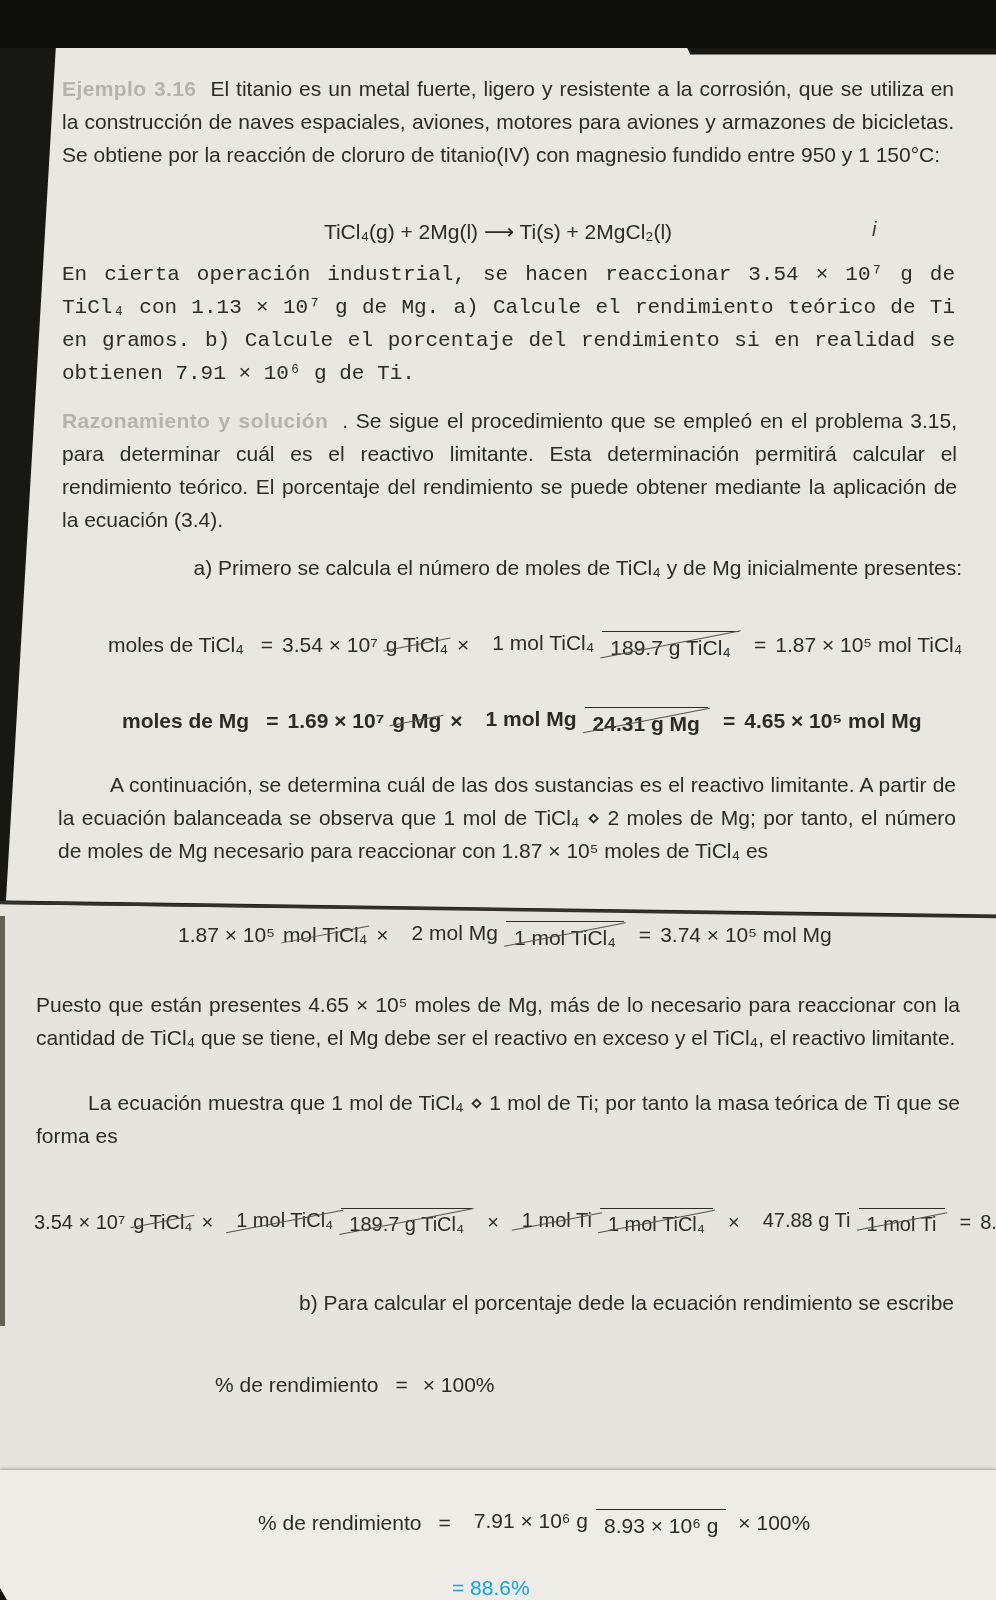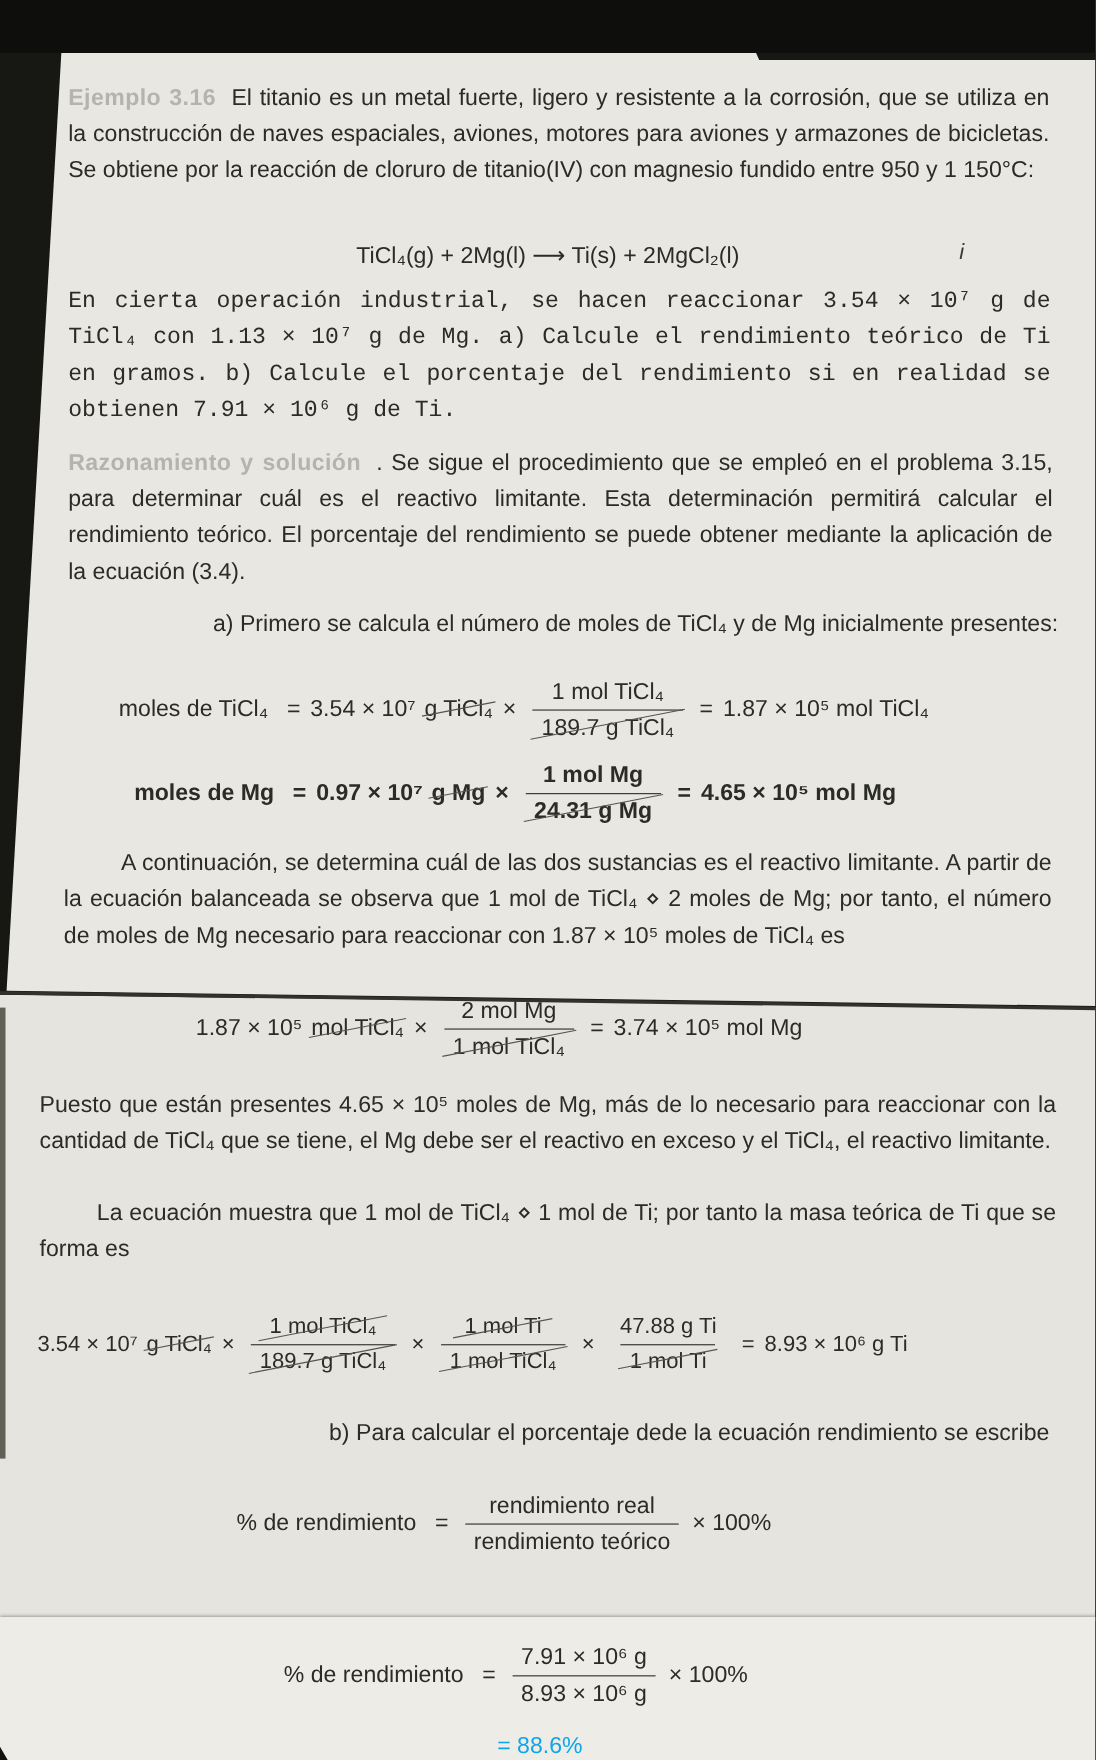--- a/index.html
+++ b/index.html
@@ -47,21 +47,21 @@
     text-align:justify;margin:0;
   }
   .single{text-align:right;white-space:nowrap;}
   .indent{text-indent:52px;}
   .faded{color:#b4b3ae;font-weight:bold;letter-spacing:.4px;margin-right:14px;}
   .eq{
     position:absolute;display:flex;align-items:center;white-space:nowrap;
     font-size:21px;color:#2b2b27;
   }
   .eq.center{left:0;width:996px;justify-content:center;text-align:right;}
-  .frac{display:inline-flex;flex-direction:column;align-items:center;margin:0 6px;}
+  .frac{display:inline-flex;align-items:center;margin:0 6px;}
   .num{padding:0 8px 4px;}
   .den{padding:4px 8px 0;border-top:1.6px solid #2b2b27;}
   .op{margin:0 9px;}
   .sp{margin-right:8px;}
   .cancel{position:relative;display:inline-block;}
   .cancel::after{
     content:"";position:absolute;left:-3px;right:-3px;top:46%;height:0;
     border-top:1.7px solid #55554e;transform:rotate(-11deg);
   }
   .stray{position:absolute;font-style:italic;font-size:20px;color:#3a3a36;}
@@ -109,21 +109,21 @@
       <span class="num">1 mol TiCl₄</span>
       <span class="den cancel">189.7 g TiCl₄</span>
     </span>
     <span class="op">=</span>
     <span>1.87 × 10⁵ mol TiCl₄</span>
   </div>
 
   <div class="eq" style="left:122px;top:636px;height:74px;font-weight:bold;">
     <span class="sp">moles de Mg</span>
     <span class="op">=</span>
-    <span class="sp">0.97 × 10⁷</span>
+    <span class="sp">1.69 × 10⁷</span>
     <span class="cancel">g Mg</span>
     <span class="op">×</span>
     <span class="frac">
       <span class="num">1 mol Mg</span>
       <span class="den cancel">24.31 g Mg</span>
     </span>
     <span class="op">=</span>
     <span>4.65 × 10⁵ mol Mg</span>
   </div>
 
@@ -165,24 +165,20 @@
     </span>
     <span class="op">=</span>
     <span>8.93 × 10⁶ g Ti</span>
   </div>
 
   <p class="tb single" style="left:34px;top:1238px;width:920px;">b) Para calcular el porcentaje dede la ecuación  rendimiento se escribe</p>
 
   <div class="eq" style="left:215px;top:1298px;height:78px;">
     <span class="sp">% de rendimiento</span>
     <span class="op">=</span>
-    <span class="frac">
-      <span class="num">rendimiento real</span>
-      <span class="den">rendimiento teórico</span>
-    </span>
     <span class="sp" style="margin-left:6px;">× 100%</span>
   </div>
 
   <div class="eq" style="left:258px;top:1436px;height:78px;">
     <span class="sp">% de rendimiento</span>
     <span class="op">=</span>
     <span class="frac">
       <span class="num">7.91 × 10⁶ g</span>
       <span class="den">8.93 × 10⁶ g</span>
     </span>

